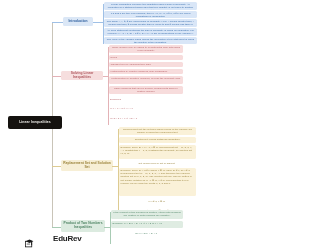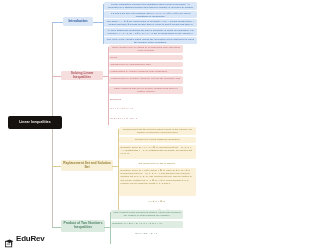--- a/index.html
+++ b/index.html
@@ -79,22 +79,22 @@
   .lf-cream { background: #faf1d8; color: #9d8742; }
   .lf-green { background: #dfecE2; color: #53876a; }
   .leaf.bare { background: transparent; padding-left: 0; }
   .lf-pink.bare  { color: #b8666c; }
   .lf-cream.bare { color: #9d8742; }
   .lf-green.bare { color: #53876a; }
 
   
   #logo {
     position: absolute;
-    left: 5px; bottom: 7px;
-    display: flex; align-items: center; gap: 2px;
+    left: 25px; bottom: 7px;
+    display: flex; align-items: center; gap: 19px;
   }
   #logo-mark {
     width: 9px; height: 9px;
     position: relative;
   }
   #logo-text {
     font-size: 8px;
     font-weight: bold;
     color: #1b1b1b;
     letter-spacing: -.2px;

